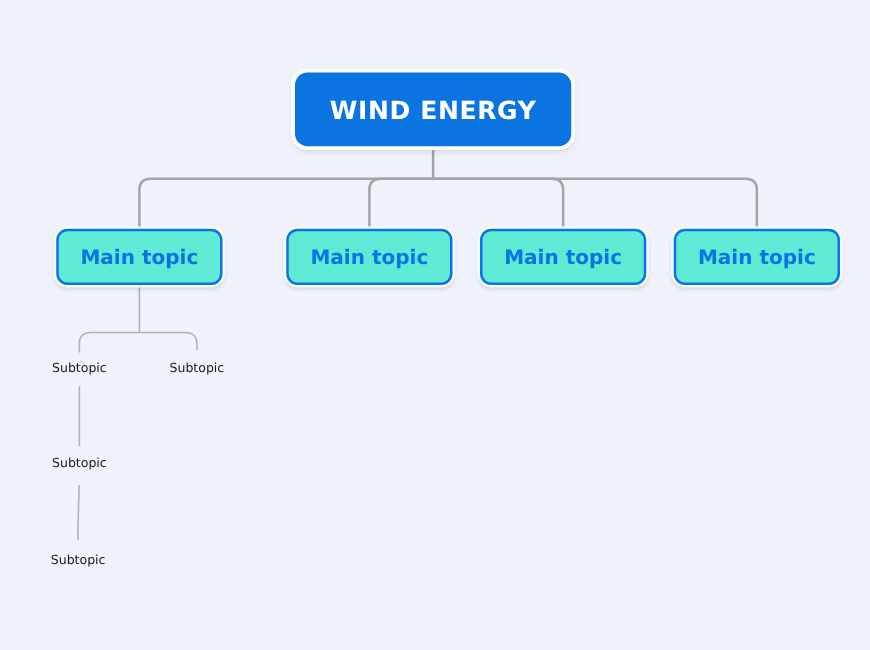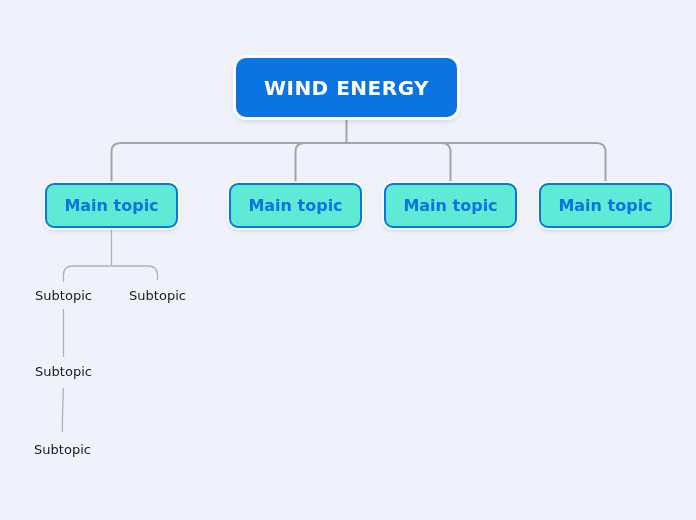--- a/index.html
+++ b/index.html
@@ -65,21 +65,21 @@
   }
   .main.m1 { left: 45px; }
   .main.m2 { left: 229px; }
   .main.m3 { left: 384px; }
   .main.m4 { left: 539px; }
 
   .subtopic {
     position: absolute;
     transform: translate(-50%, -50%);
     color: var(--subtopic-text);
-    font-size: 13px;
+    font-size: 10px;
     font-weight: 400;
     white-space: nowrap;
     cursor: default;
   }
   .s1a { left: 63.5px;  top: 295px; }
   .s1b { left: 157.5px; top: 295px; }
   .s1a2 { left: 63.5px; top: 371px; }
   .s1a3 { left: 62.5px; top: 449px; }
 </style>
 </head>

